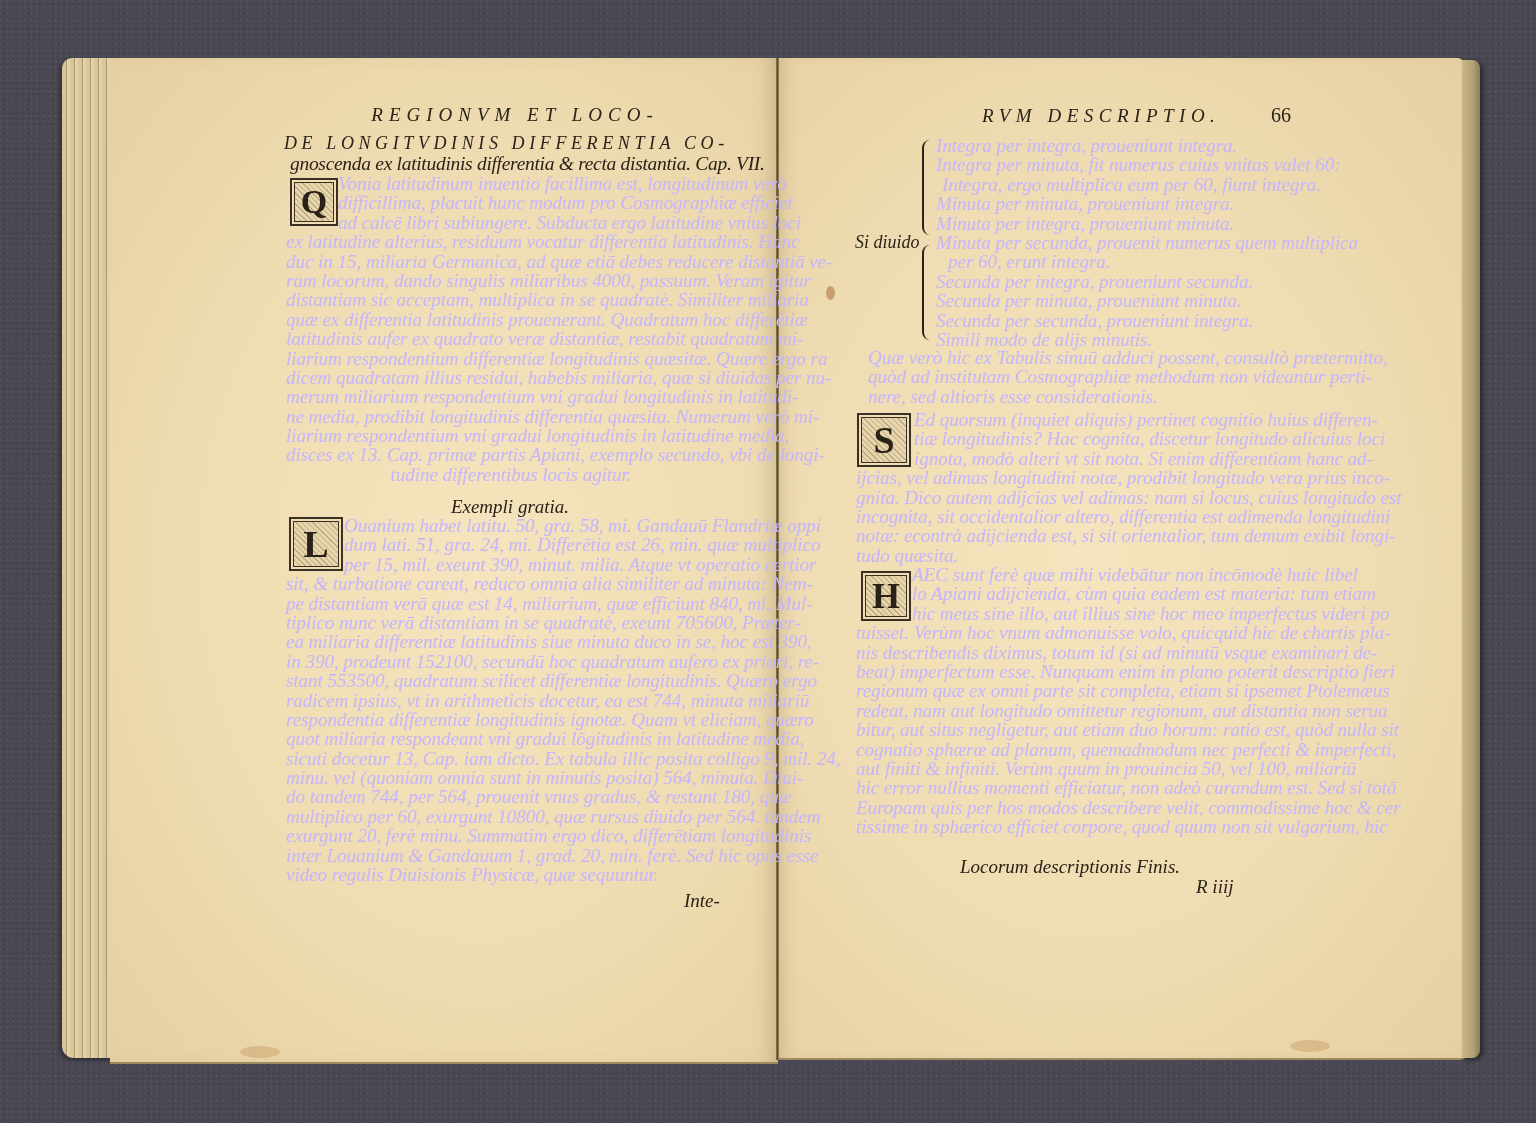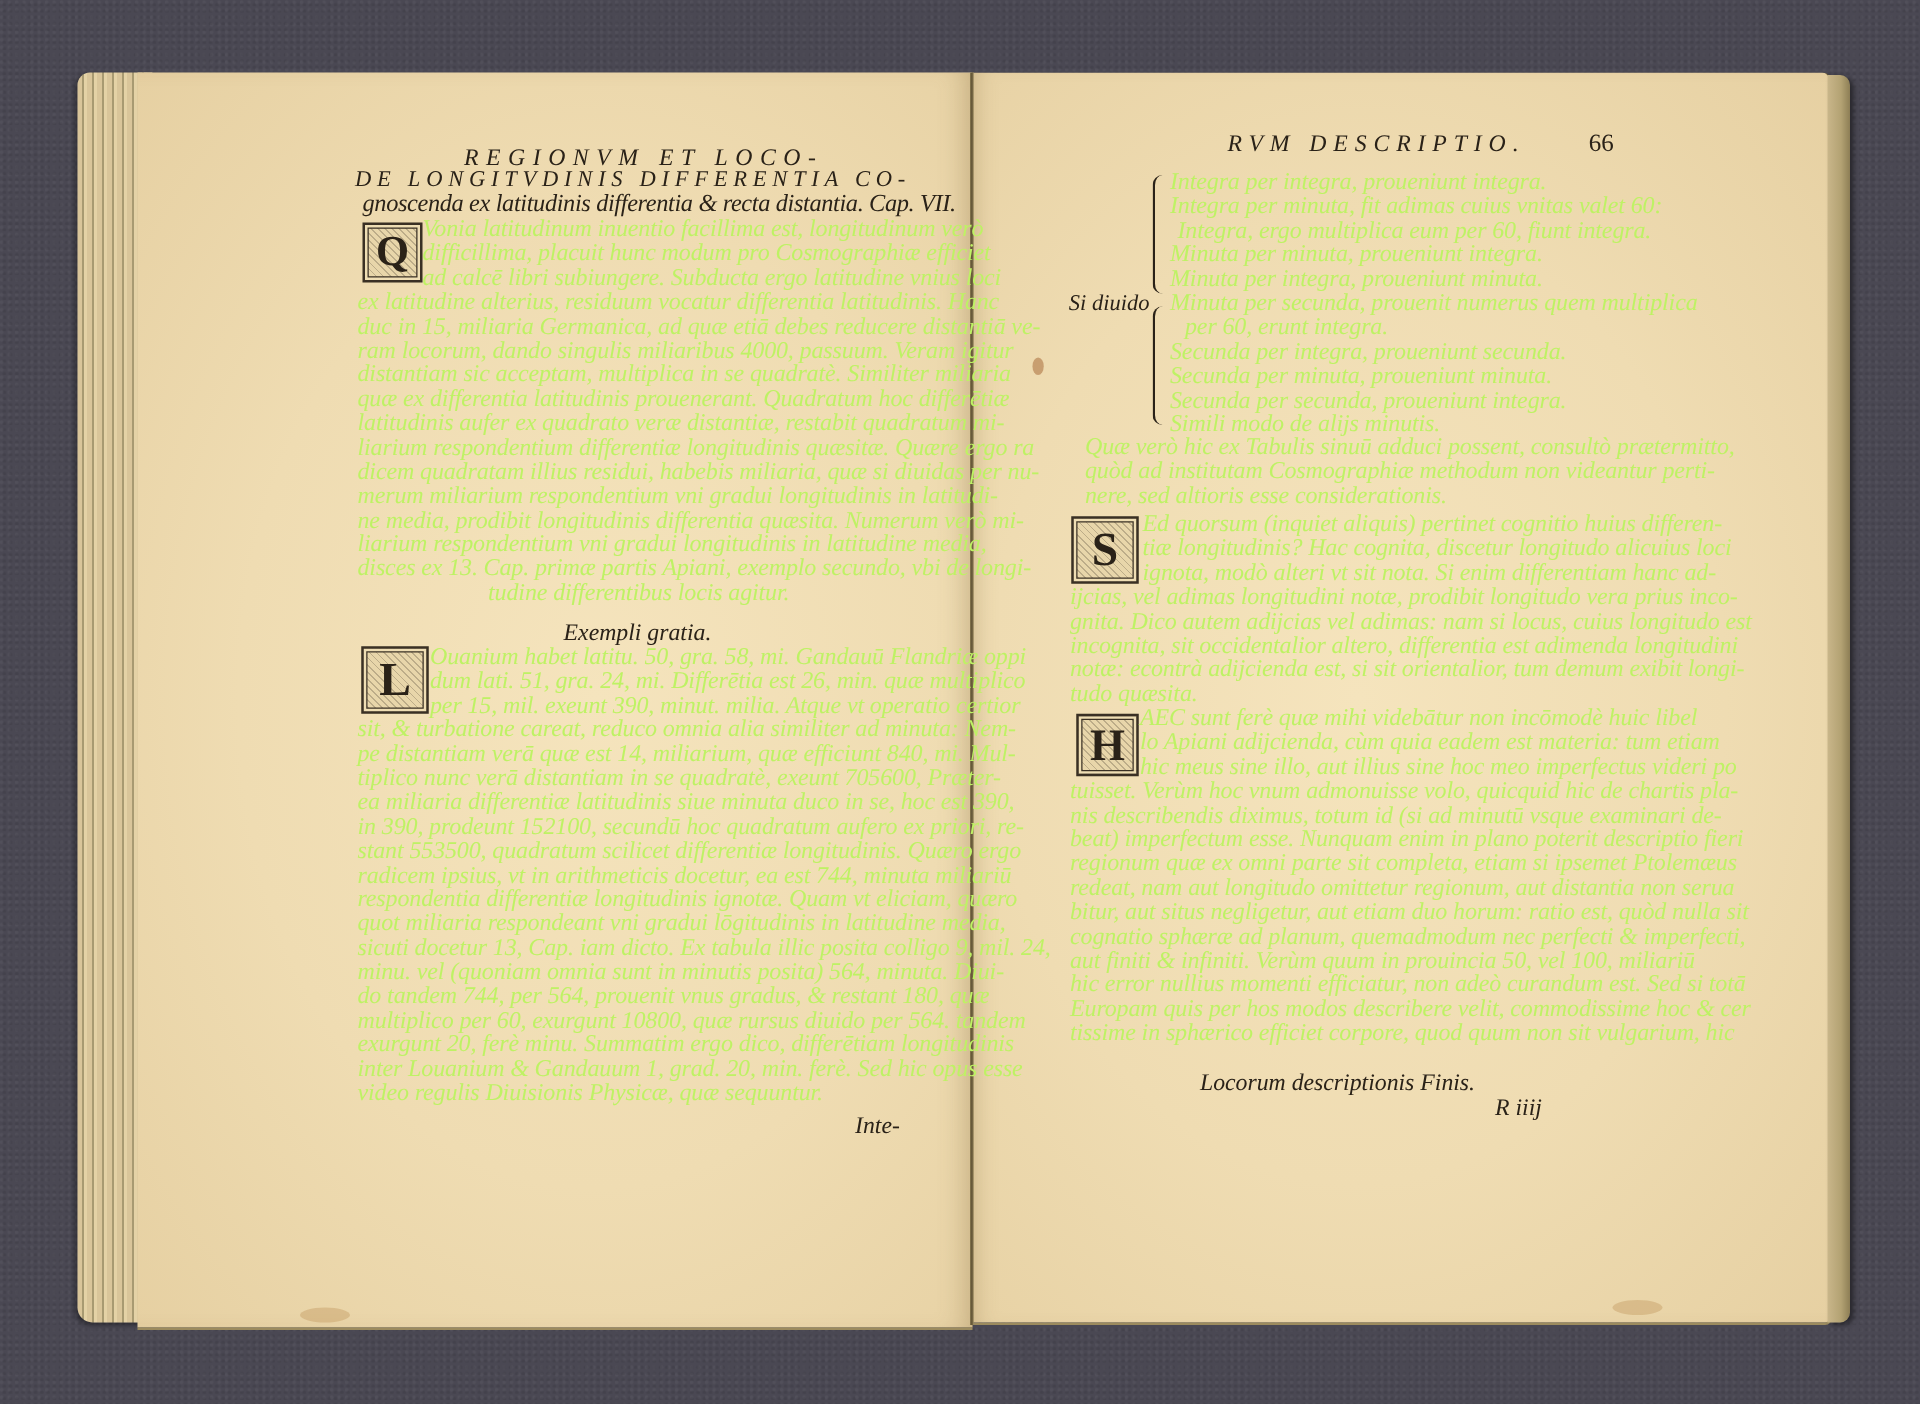--- a/index.html
+++ b/index.html
@@ -41,21 +41,21 @@
       border-radius: 0 8px 8px 0;
       box-shadow: 3px 2px 4px rgba(0,0,0,0.45);
     }
     .gutter {
       position: absolute; left: 776px; top: 58px; width: 3px; height: 1002px;
       background: linear-gradient(90deg, #8a7a52, #5e5133, #9d8c61);
     }
     .stain { position: absolute; border-radius: 50%; background: rgba(186,140,80,0.35); }
 
     .text {
-      position: absolute; color: #bef264;
+      position: absolute; color: #c4b5fd;
       font-family: "Liberation Serif", "DejaVu Serif", serif;
       font-style: italic; font-size: 19.2px; line-height: 19.4px;
       letter-spacing: -0.1px;
     }
     .line { white-space: nowrap; height: 19.4px; }
     .caps { font-style: italic; letter-spacing: 6px; font-size: 19px; }
     .head { position: absolute; color: #2a2218; font-family: "Liberation Serif", serif; font-style: italic; }
     .center { text-align: center; }
 
     .dropcap {
@@ -76,21 +76,21 @@
 <div class="book">
   <div class="page-stack-left"></div>
   <div class="page-left"></div>
   <div class="page-right"></div>
   <div class="page-stack-right"></div>
   <div class="gutter"></div>
   <div class="stain" style="left:826px;top:286px;width:9px;height:14px;background:rgba(170,110,60,0.55);"></div>
   <div class="stain" style="left:240px;top:1046px;width:40px;height:12px;"></div>
   <div class="stain" style="left:1290px;top:1040px;width:40px;height:12px;"></div>
 
-  <div class="head center caps" style="left:280px;top:116px;width:470px;font-size:19px;text-align:center;">REGIONVM ET LOCO-</div>
+  <div class="head center caps" style="left:280px;top:104px;width:470px;font-size:19px;text-align:center;">REGIONVM ET LOCO-</div>
   <div class="head caps" style="left:284px;top:133px;width:470px;font-size:18px;letter-spacing:4.6px;white-space:nowrap;">DE LONGITVDINIS DIFFERENTIA CO-</div>
   <div class="head" style="left:290px;top:153px;width:470px;font-size:19.5px;white-space:nowrap;letter-spacing:-0.3px;">gnoscenda ex latitudinis differentia &amp; recta distantia. Cap. VII.</div>
 
   <div class="dropcap" style="left:290px;top:178px;width:44px;height:44px;font-size:34px;">Q</div>
   <div class="text" id="lp1" style="left:286px;top:174px;width:450px;">
       <div class="line" style="padding-left: 52px;">Vonia latitudinum inuentio facillima est, longitudinum verò</div>
       <div class="line" style="padding-left: 52px;">difficillima, placuit hunc modum pro Cosmographiæ efficiet</div>
       <div class="line" style="padding-left: 52px;">ad calcē libri subiungere. Subducta ergo latitudine vnius loci</div>
       <div class="line" style="padding-left: 0px;">ex latitudine alterius, residuum vocatur differentia latitudinis. Hanc</div>
       <div class="line" style="padding-left: 0px;">duc in 15, miliaria Germanica, ad quæ etiā debes reducere distantiā ve-</div>
@@ -133,21 +133,21 @@
   <div class="head" style="left:684px;top:890px;font-size:19px;">Inte-</div>
 
   <div class="head caps" style="left:950px;top:105px;font-size:19px;letter-spacing:5.5px;white-space:nowrap;margin-left:32px;">RVM DESCRIPTIO.</div>
   <div class="head" style="left:1271px;top:104px;font-size:20px;font-style:normal;">66</div>
 
   <div class="head" style="left:855px;top:232px;font-size:18px;">Si diuido</div>
   <div class="brace" style="left:922px;top:140px;height:95px;"></div>
   <div class="brace" style="left:922px;top:245px;height:95px;"></div>
   <div class="text" id="rules" style="left:936px;top:136px;width:380px;">
       <div class="line" style="padding-left: 0px;">Integra per integra, proueniunt integra.</div>
-      <div class="line" style="padding-left: 0px;">Integra per minuta, fit adimas cuius vnitas valet 60:</div>
+      <div class="line" style="padding-left: 0px;">Integra per minuta, fit numerus cuius vnitas valet 60:</div>
       <div class="line" style="padding-left: 6px;">Integra, ergo multiplica eum per 60, fiunt integra.</div>
       <div class="line" style="padding-left: 0px;">Minuta per minuta, proueniunt integra.</div>
       <div class="line" style="padding-left: 0px;">Minuta per integra, proueniunt minuta.</div>
       <div class="line" style="padding-left: 0px;">Minuta per secunda, prouenit numerus quem multiplica</div>
       <div class="line" style="padding-left: 12px;">per 60, erunt integra.</div>
       <div class="line" style="padding-left: 0px;">Secunda per integra, proueniunt secunda.</div>
       <div class="line" style="padding-left: 0px;">Secunda per minuta, proueniunt minuta.</div>
       <div class="line" style="padding-left: 0px;">Secunda per secunda, proueniunt integra.</div>
       <div class="line" style="padding-left: 0px;">Simili modo de alijs minutis.</div>
     </div>

